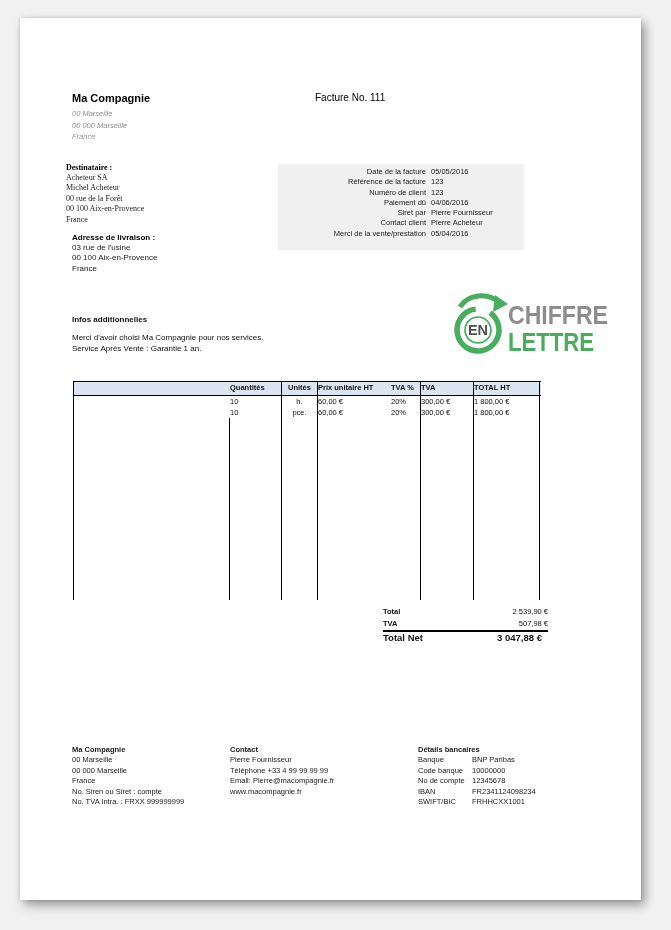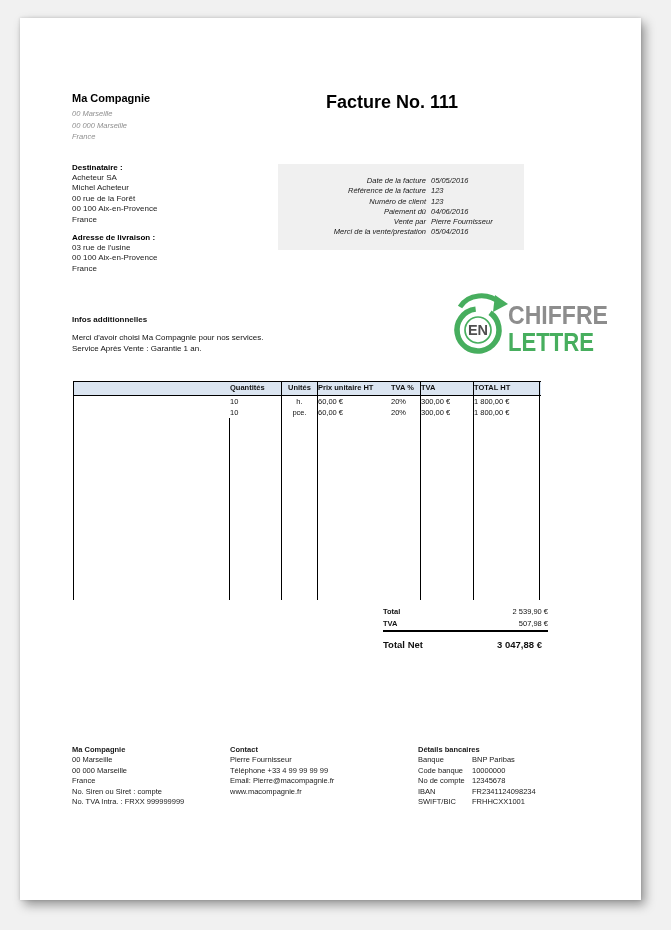--- a/index.html
+++ b/index.html
@@ -16,30 +16,30 @@
     background:#fff;
     box-shadow:4px 5px 10px rgba(0,0,0,.38), 0 0 3px rgba(0,0,0,.15);
   }
   .abs{position:absolute;}
 
   
   .company{left:52px;top:74px;}
   .company-name{font-size:11px;font-weight:bold;color:#000;}
   .company-addr{margin-top:4px;font-size:7.5px;font-style:italic;color:#8f8f8f;line-height:11.5px;}
 
-  .title{left:295px;top:74px;font-size:18px;font-weight:bold;color:#000;margin-left:11px;}
+  .title{left:295px;top:74px;font-size:10px;font-weight:normal;color:#000;}
 
   
   .block-heading{font-size:8px;font-weight:bold;color:#000;line-height:11px;}
   .block-lines{font-size:8px;line-height:10.4px;color:#1a1a1a;}
-  .recipient{left:52px;top:144px;}
+  .recipient{left:46px;top:144px;font-family:Liberation Serif, serif;}
   .delivery{left:52px;top:214px;}
 
   
-  .meta-box{left:258px;top:146px;width:246px;height:86px;background:var(--meta-box-bg,#f0f0f0);padding-top:12px;box-sizing:border-box;font-style:italic;}
+  .meta-box{left:258px;top:146px;width:246px;height:86px;background:var(--meta-box-bg,#f0f0f0);padding-top:3px;box-sizing:border-box;}
   .meta-row{display:flex;font-size:7.5px;line-height:10.3px;color:#1a1a1a;}
   .meta-label{width:148px;text-align:right;flex:none;}
   .meta-value{margin-left:5px;white-space:nowrap;}
 
   
   .infos-heading{left:52px;top:297px;font-size:8px;font-weight:bold;}
   .infos-lines{left:52px;top:315px;font-size:8px;line-height:10.8px;}
 
   
   .logo{left:425px;top:272px;}
@@ -56,21 +56,21 @@
   .tcell.no-r{border-right:none;}
   .al{text-align:left;padding-left:2px;margin-top:36px;}
   .ar{padding-right:2px;}
   .ac{text-align:center;}
 
   
   .totals{left:363px;top:588px;width:165px;}
   .totals-row{display:flex;justify-content:space-between;font-size:7.5px;line-height:11.5px;gap:40px;}
   .totals-row .t-lbl{font-weight:bold;}
   .totals-sep{border-top:2px solid #000;margin-top:1px;}
-  .total-net{display:flex;justify-content:space-between;margin-top:7px;font-size:9.5px;font-weight:bold;}
+  .total-net{display:flex;justify-content:space-between;font-size:9.5px;font-weight:bold;}
   .total-net .t-val{padding-right:6px;}
 
   
   .footer-col{top:727px;font-size:7.5px;line-height:10.4px;color:#1a1a1a;}
   .fc1{left:52px;width:155px;}
   .fc2{left:210px;width:180px;}
   .fc3{left:398px;width:175px;}
   .footer-heading{font-weight:bold;}
   .bank-row{display:flex;align-items:flex-end;}
   .bank-label{width:54px;flex:none;}
@@ -122,22 +122,26 @@
     </div>
     <div class="meta-row">
       <span class="meta-label">Numéro de client</span>
       <span class="meta-value">123</span>
     </div>
     <div class="meta-row">
       <span class="meta-label">Paiement dû</span>
       <span class="meta-value">04/06/2016</span>
     </div>
     <div class="meta-row">
-      <span class="meta-label">Vente par</span>
+      <span class="meta-label">Siret par</span>
       <span class="meta-value">Pierre Fournisseur</span>
+    </div>
+    <div class="meta-row">
+      <span class="meta-label">Contact client</span>
+      <span class="meta-value">Pierre Acheteur</span>
     </div>
     <div class="meta-row">
       <span class="meta-label">Merci de la vente/prestation</span>
       <span class="meta-value">05/04/2016</span>
     </div>
   </div>
 
   <div class="abs infos-heading">Infos additionnelles</div>
   <div class="abs infos-lines">
     <div>Merci d'avoir choisi Ma Compagnie pour nos services.</div>

